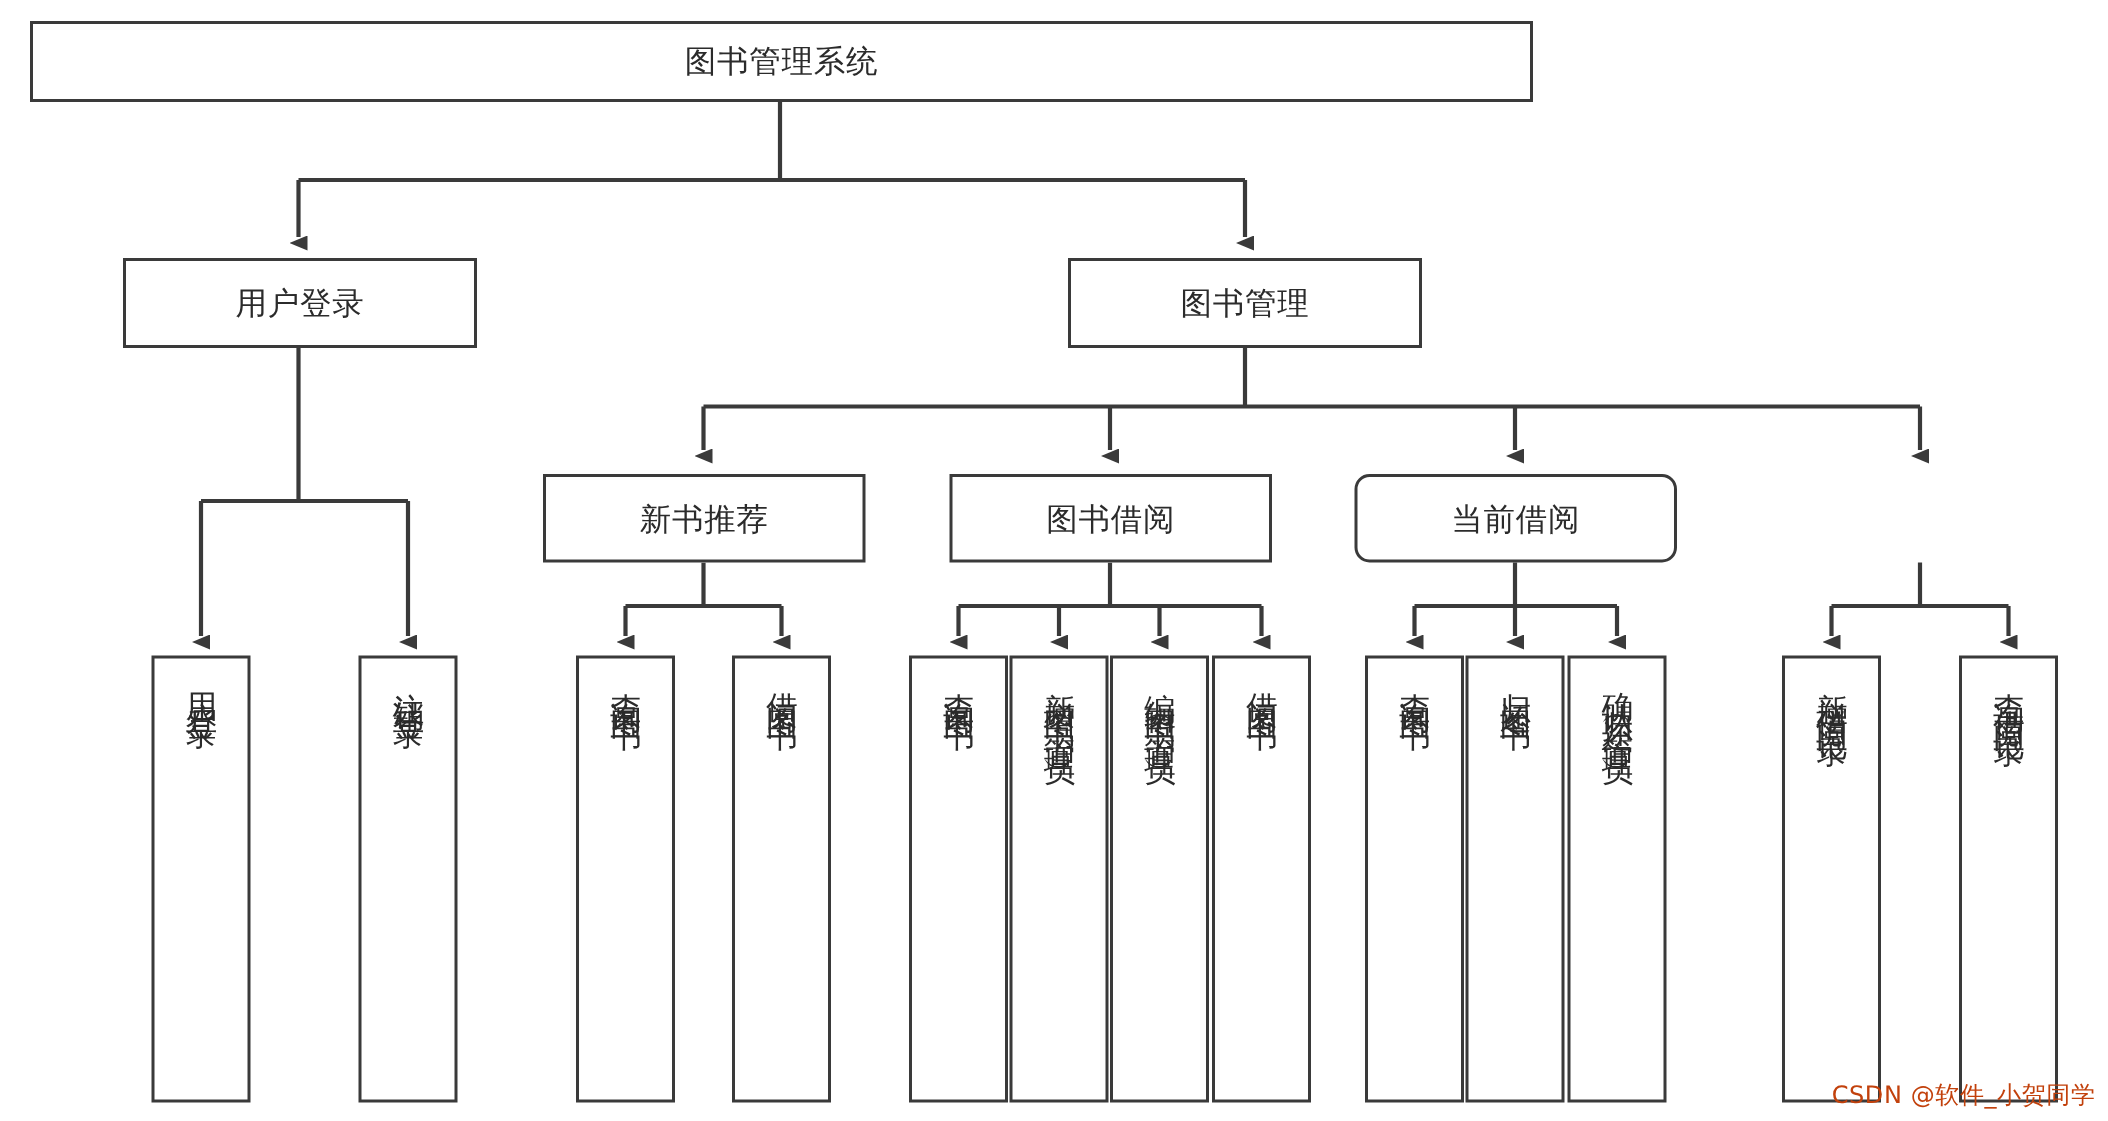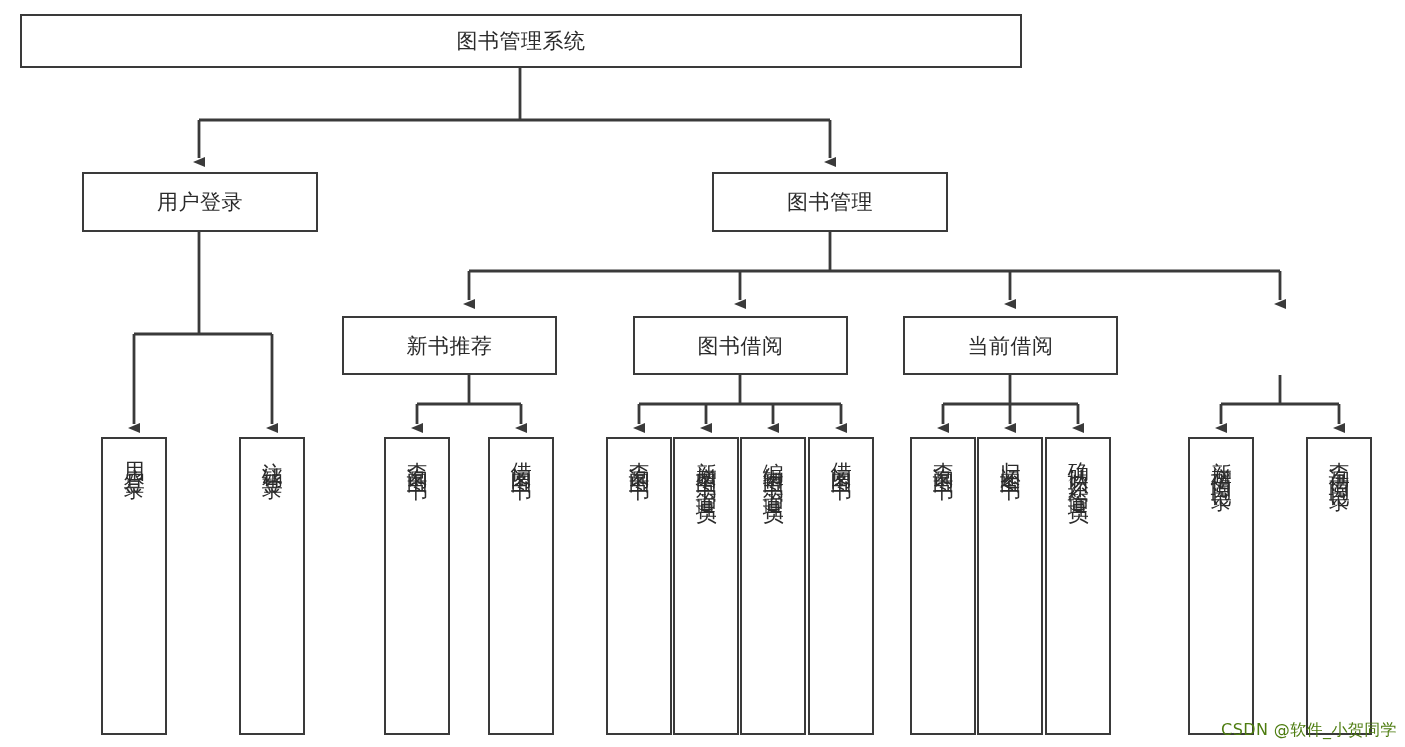--- a/index.html
+++ b/index.html
@@ -53,21 +53,21 @@
     letter-spacing: 6px;
     white-space: nowrap;
     text-align: left;
     color: #2b2b2b;
   }
   .watermark {
     position: absolute;
     right: 8px;
     bottom: 6px;
     font-size: 16px;
-    color: #4d7c0f;
+    color: #c2410c;
     z-index: 5;
     white-space: nowrap;
     letter-spacing: 0.4px;
   }
 </style>
 </head>
 <body>
 
 <div id="canvas">
 
@@ -127,27 +127,27 @@
     <span>图书管理系统</span>
   </div>
 
   <div class="node node-h" style="left:82px; top:172px; width:236px; height:60px;">
     <span>用户登录</span>
   </div>
   <div class="node node-h" style="left:712px; top:172px; width:236px; height:60px;align-items:center;">
     <span>图书管理</span>
   </div>
 
-  <div class="node node-h" style="left:342px; top:316px; width:215px; height:59px;text-align:center;">
+  <div class="node node-h" style="left:362px; top:316px; width:215px; height:59px;text-align:center;">
     <span>新书推荐</span>
   </div>
   <div class="node node-h" style="left:633px; top:316px; width:215px; height:59px;align-items:center;">
     <span>图书借阅</span>
   </div>
-  <div class="node node-h" style="left:903px; top:316px; width:215px; height:59px;">
+  <div class="node node-h" style="left:903px; top:316px; width:215px; height:59px;border-radius:10px;">
     <span>当前借阅</span>
   </div>
 
   <div class="node node-v" style="left:101px; top:437px; width:66px; height:298px;">
     <span class="vtext">用户登录</span>
   </div>
   <div class="node node-v" style="left:239px; top:437px; width:66px; height:298px;">
     <span class="vtext">注销登录</span>
   </div>
 

